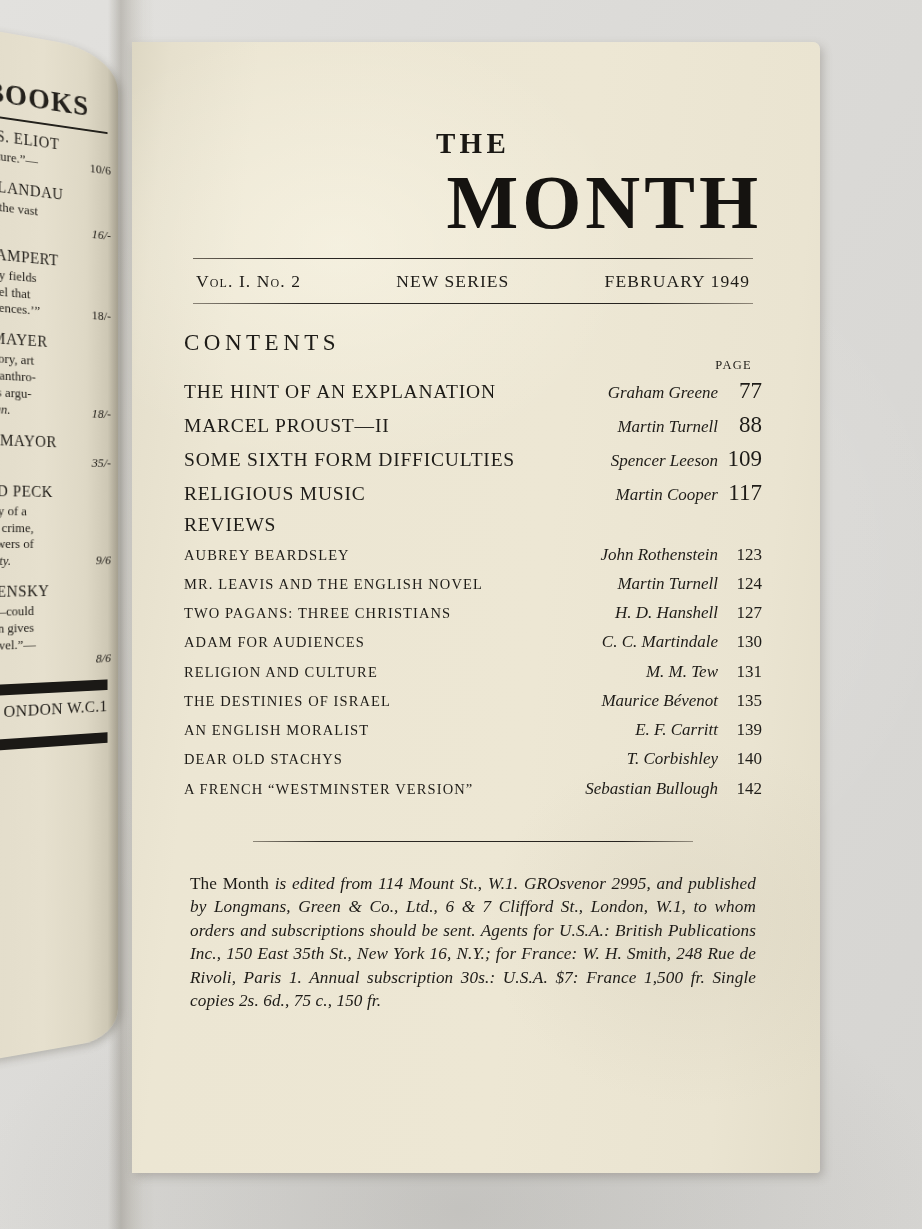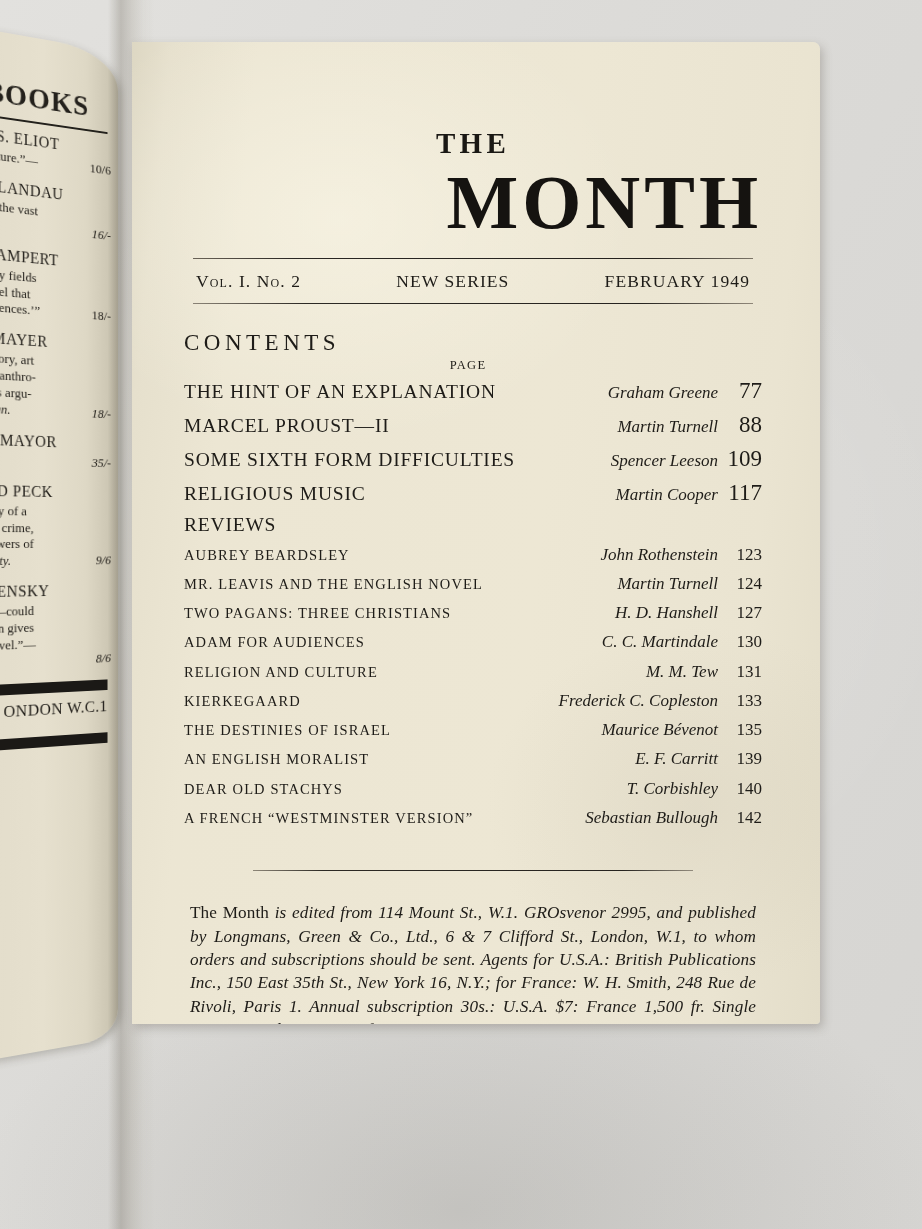--- a/index.html
+++ b/index.html
@@ -103,21 +103,21 @@
         rgba(140,133,118,0.20) 52%,
         rgba(160,153,136,0.06) 78%,
         rgba(0,0,0,0) 100%);
     pointer-events: none;
   }
 
   
   .right-page {
     position: absolute;
     left: 132px; top: 42px;
-    width: 688px; height: 982px;
+    width: 688px; height: 1131px;
     background:
       linear-gradient(96deg, #ddd7c3 0%, #e6e0cd 5%, #ecE6d3 16%, #edE7d4 58%, #eae4d1 86%, #e3ddc9 100%);
     border-top-right-radius: 7px;
     border-bottom-right-radius: 4px;
     box-shadow: 3px 4px 10px rgba(95,90,78,0.30);
     overflow: hidden;
     color: #1e1c18;
   }
   .page-grain {
     position: absolute; inset: 0;
@@ -178,21 +178,21 @@
   .contents-title {
     text-align: left;
     font-size: 23px;
     font-weight: 400;
     letter-spacing: 4.5px;
     margin-top: 26px;
     margin-bottom: 2px;
   }
 
   .page-col-head {
-    text-align: center;
+    text-align: right;
     font-size: 12.5px;
     letter-spacing: 1.3px;
     padding-right: 10px;
     margin-bottom: 1px;
   }
 
   
   table.toc {
     width: 100%;
     border-collapse: collapse;
@@ -402,25 +402,20 @@
               <td class="r-title">ADAM FOR AUDIENCES</td>
               <td class="r-author">C. C. Martindale</td>
               <td class="r-page">130</td>
             </tr>
             <tr>
               <td class="r-title">RELIGION AND CULTURE</td>
               <td class="r-author">M. M. Tew</td>
               <td class="r-page">131</td>
             </tr>
             <tr>
-              <td class="r-title">KIERKEGAARD</td>
-              <td class="r-author">Frederick C. Copleston</td>
-              <td class="r-page">133</td>
-            </tr>
-            <tr>
               <td class="r-title">THE DESTINIES OF ISRAEL</td>
               <td class="r-author">Maurice Bévenot</td>
               <td class="r-page">135</td>
             </tr>
             <tr>
               <td class="r-title">AN ENGLISH MORALIST</td>
               <td class="r-author">E. F. Carritt</td>
               <td class="r-page">139</td>
             </tr>
             <tr>

